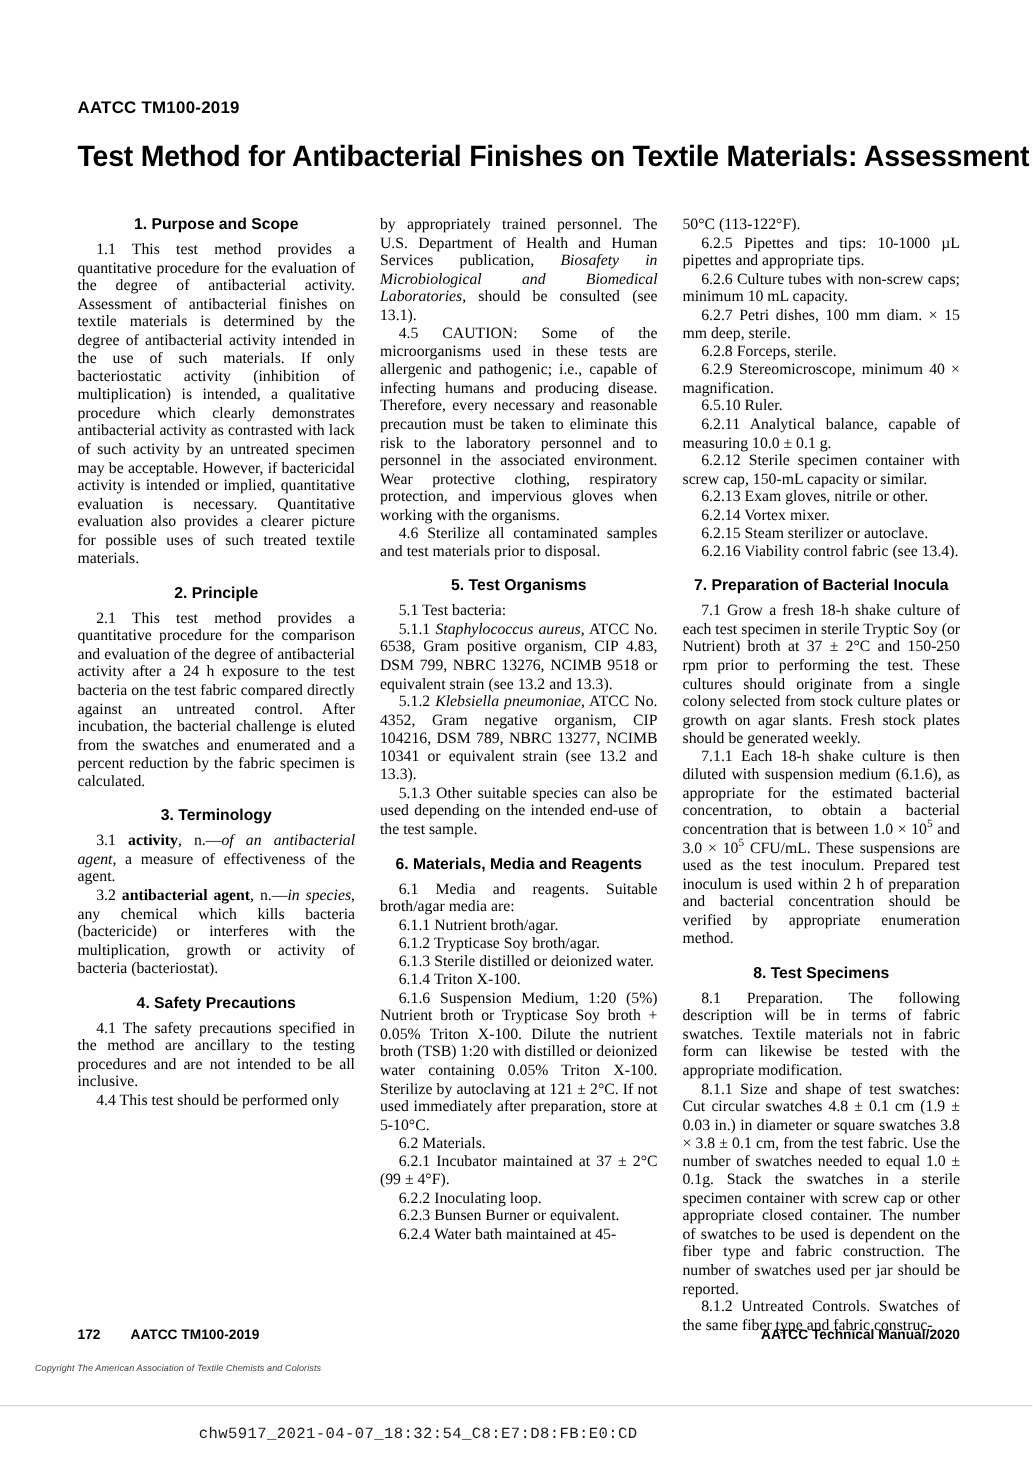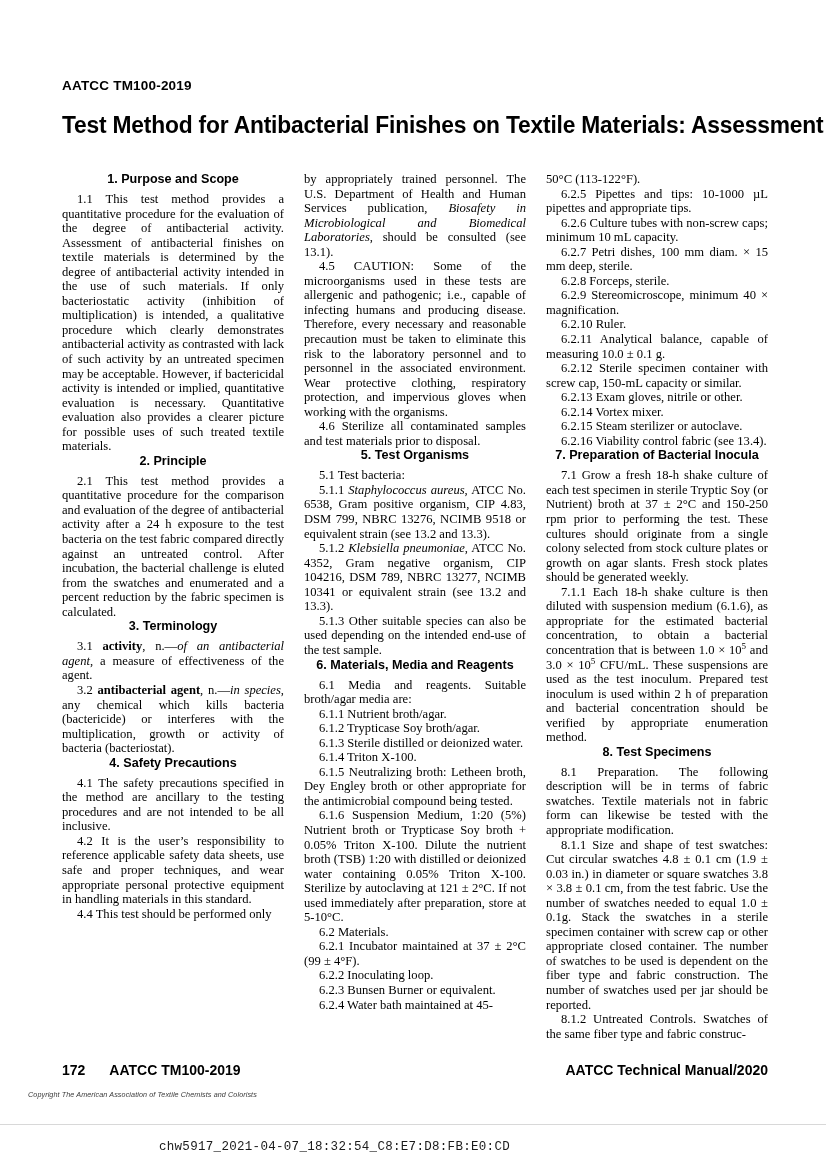--- a/index.html
+++ b/index.html
@@ -62,38 +62,38 @@
   }
   .col:last-child { margin-right: 0; }
   h2.sec {
     font-family: "Liberation Sans", sans-serif;
     font-weight: bold;
     font-size: 12.6px;
     margin: 0 0 6px 0;
     line-height: 14px;
     text-align: center;
   }
-  h2.sec.spaced { }
+  h2.sec.spaced { margin-top: 13px; }
   p.para {
     margin: 0;
     text-indent: 15px;
   }
   p.cont { text-indent: 0; }
   i, em { font-style: italic; }
   b, strong { font-weight: bold; }
   sup { font-size: 9px; vertical-align: super; line-height: 0; }
 
   .footer {
     position: absolute;
     left: 62px;
     top: 1062px;
     width: 706px;
     font-family: "Liberation Sans", sans-serif;
     font-weight: bold;
-    font-size: 14px;
+    font-size: 11px;
     display: flex;
     justify-content: space-between;
     align-items: flex-end;
   }
   .footer-left { display: flex; gap: 24px; }
   .copyright {
     position: absolute;
     left: 28px;
     top: 1090px;
     font-family: "Liberation Sans", sans-serif;
@@ -139,54 +139,52 @@
     <div class="col">
         <h2 class="sec">1. Purpose and Scope</h2>
         <p class="para">1.1 This test method provides a quantitative procedure for the evaluation of the degree of antibacterial activity. Assessment of antibacterial finishes on textile materials is determined by the degree of antibacterial activity intended in the use of such materials. If only bacteriostatic activity (inhibition of multiplication) is intended, a qualitative procedure which clearly demonstrates antibacterial activity as contrasted with lack of such activity by an untreated specimen may be acceptable. However, if bactericidal activity is intended or implied, quantitative evaluation is necessary. Quantitative evaluation also provides a clearer picture for possible uses of such treated textile materials.</p>
         <h2 class="sec spaced">2. Principle</h2>
         <p class="para">2.1 This test method provides a quantitative procedure for the comparison and evaluation of the degree of antibacterial activity after a 24 h exposure to the test bacteria on the test fabric compared directly against an untreated control. After incubation, the bacterial challenge is eluted from the swatches and enumerated and a percent reduction by the fabric specimen is calculated.</p>
         <h2 class="sec spaced">3. Terminology</h2>
         <p class="para">3.1 <b>activity</b>, n.—<i>of an antibacterial agent</i>, a measure of effectiveness of the agent.</p>
         <p class="para">3.2 <b>antibacterial agent</b>, n.—<i>in species</i>, any chemical which kills bacteria (bactericide) or interferes with the multiplication, growth or activity of bacteria (bacteriostat).</p>
         <h2 class="sec spaced">4. Safety Precautions</h2>
         <p class="para">4.1 The safety precautions specified in the method are ancillary to the testing procedures and are not intended to be all inclusive.</p>
-        <p class="para">4.2 It is the user’s responsibility to reference applicable safety data sheets, use safe and proper techniques, and wear appropriate personal protective equipment in handling materials in this standard.</p>
         <p class="para">4.4 This test should be performed only</p>
       </div>
     <div class="col">
         <p class="para cont">by appropriately trained personnel. The U.S. Department of Health and Human Services publication, <i>Biosafety in Microbiological and Biomedical Laboratories</i>, should be consulted (see 13.1).</p>
         <p class="para">4.5 CAUTION: Some of the microorganisms used in these tests are allergenic and pathogenic; i.e., capable of infecting humans and producing disease. Therefore, every necessary and reasonable precaution must be taken to eliminate this risk to the laboratory personnel and to personnel in the associated environment. Wear protective clothing, respiratory protection, and impervious gloves when working with the organisms.</p>
         <p class="para">4.6 Sterilize all contaminated samples and test materials prior to disposal.</p>
         <h2 class="sec spaced">5. Test Organisms</h2>
         <p class="para">5.1 Test bacteria:</p>
         <p class="para">5.1.1 <i>Staphylococcus aureus</i>, ATCC No. 6538, Gram positive organism, CIP 4.83, DSM 799, NBRC 13276, NCIMB 9518 or equivalent strain (see 13.2 and 13.3).</p>
         <p class="para">5.1.2 <i>Klebsiella pneumoniae</i>, ATCC No. 4352, Gram negative organism, CIP 104216, DSM 789, NBRC 13277, NCIMB 10341 or equivalent strain (see 13.2 and 13.3).</p>
         <p class="para">5.1.3 Other suitable species can also be used depending on the intended end-use of the test sample.</p>
         <h2 class="sec spaced">6. Materials, Media and Reagents</h2>
         <p class="para">6.1 Media and reagents. Suitable broth/agar media are:</p>
         <p class="para">6.1.1 Nutrient broth/agar.</p>
         <p class="para">6.1.2 Trypticase Soy broth/agar.</p>
         <p class="para">6.1.3 Sterile distilled or deionized water.</p>
         <p class="para">6.1.4 Triton X-100.</p>
-        <p class="para">6.1.5 Neutralizing broth: Letheen broth, Dey Engley broth or other appropriate for the antimicrobial compound being tested.</p>
         <p class="para">6.1.6 Suspension Medium, 1:20 (5%) Nutrient broth or Trypticase Soy broth + 0.05% Triton X-100. Dilute the nutrient broth (TSB) 1:20 with distilled or deionized water containing 0.05% Triton X-100. Sterilize by autoclaving at 121 ± 2°C. If not used immediately after preparation, store at 5-10°C.</p>
         <p class="para">6.2 Materials.</p>
         <p class="para">6.2.1 Incubator maintained at 37 ± 2°C (99 ± 4°F).</p>
         <p class="para">6.2.2 Inoculating loop.</p>
         <p class="para">6.2.3 Bunsen Burner or equivalent.</p>
         <p class="para">6.2.4 Water bath maintained at 45-</p>
       </div>
     <div class="col">
         <p class="para cont">50°C (113-122°F).</p>
         <p class="para">6.2.5 Pipettes and tips: 10-1000 µL pipettes and appropriate tips.</p>
         <p class="para">6.2.6 Culture tubes with non-screw caps; minimum 10 mL capacity.</p>
         <p class="para">6.2.7 Petri dishes, 100 mm diam. × 15 mm deep, sterile.</p>
         <p class="para">6.2.8 Forceps, sterile.</p>
         <p class="para">6.2.9 Stereomicroscope, minimum 40 × magnification.</p>
-        <p class="para">6.2.10 Ruler.</p>
+        <p class="para">6.5.10 Ruler.</p>
         <p class="para">6.2.11 Analytical balance, capable of measuring 10.0 ± 0.1 g.</p>
         <p class="para">6.2.12 Sterile specimen container with screw cap, 150-mL capacity or similar.</p>
         <p class="para">6.2.13 Exam gloves, nitrile or other.</p>
         <p class="para">6.2.14 Vortex mixer.</p>
         <p class="para">6.2.15 Steam sterilizer or autoclave.</p>
         <p class="para">6.2.16 Viability control fabric (see 13.4).</p>
         <h2 class="sec spaced">7. Preparation of Bacterial Inocula</h2>
         <p class="para">7.1 Grow a fresh 18-h shake culture of each test specimen in sterile Tryptic Soy (or Nutrient) broth at 37 ± 2°C and 150-250 rpm prior to performing the test. These cultures should originate from a single colony selected from stock culture plates or growth on agar slants. Fresh stock plates should be generated weekly.</p>
         <p class="para">7.1.1 Each 18-h shake culture is then diluted with suspension medium (6.1.6), as appropriate for the estimated bacterial concentration, to obtain a bacterial concentration that is between 1.0 × 10<sup>5</sup> and 3.0 × 10<sup>5</sup> CFU/mL. These suspensions are used as the test inoculum. Prepared test inoculum is used within 2 h of preparation and bacterial concentration should be verified by appropriate enumeration method.</p>
         <h2 class="sec spaced">8. Test Specimens</h2>

